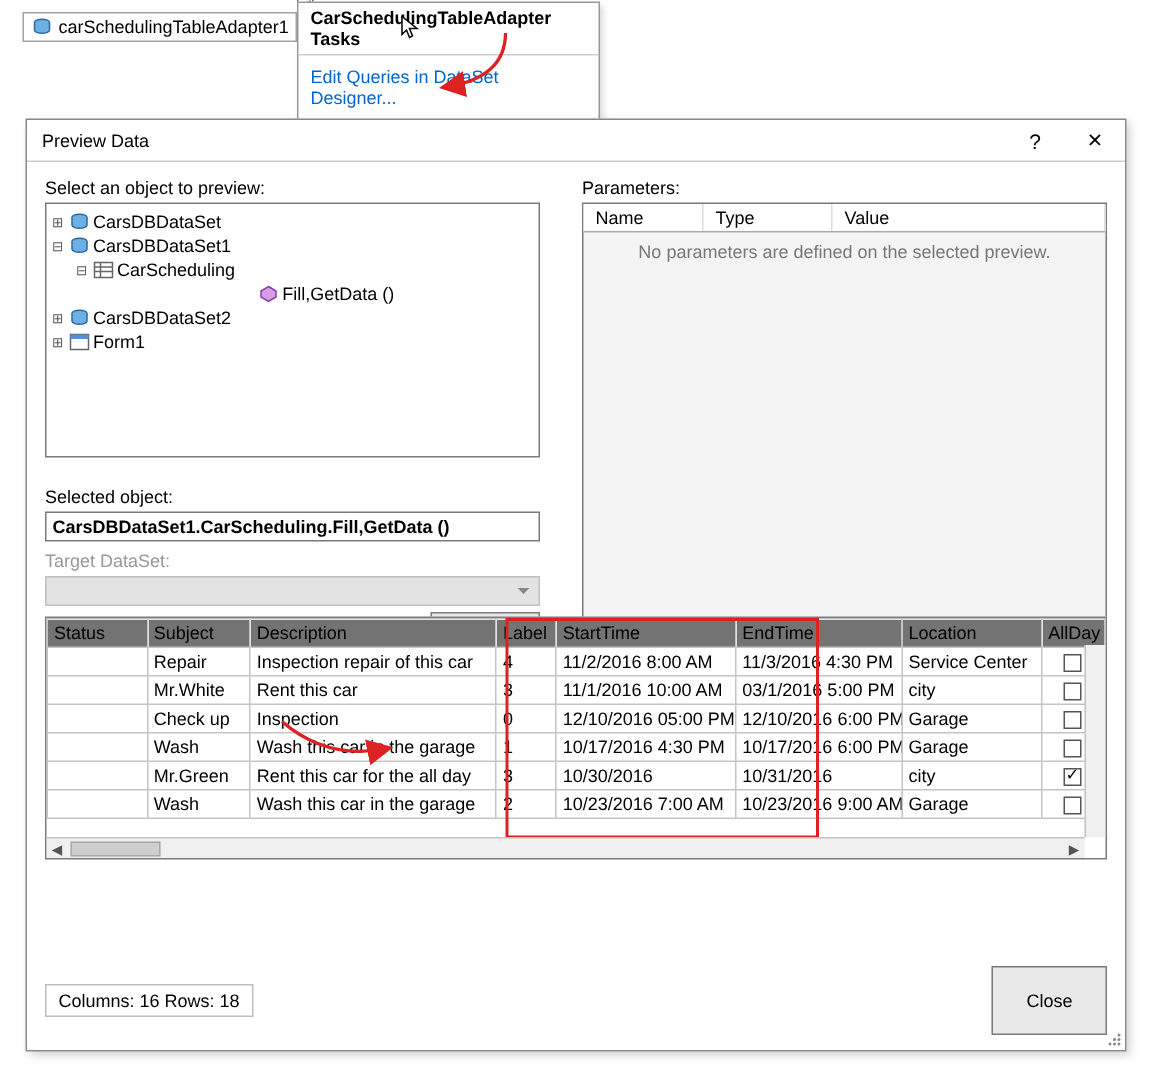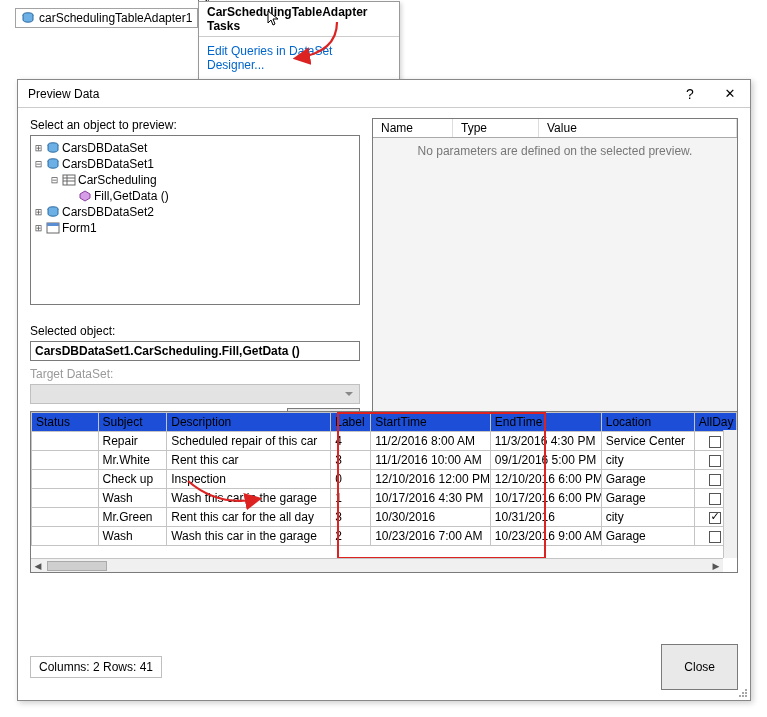--- a/index.html
+++ b/index.html
@@ -105,21 +105,21 @@
   cursor: default;
 }
 .close-x { font-size: 13px; }
 
 .dlg-body {
   flex: 1;
   padding: 10px 12px;
   display: grid;
   grid-template-columns: 330px 1fr;
   grid-template-rows: 256px auto auto 1fr auto;
-  gap: 10px 12px;
+  gap: 10px 28px;
 }
 
 .section-label { font-size: 12px; margin-bottom: 3px; }
 
 
 .tree-panel { grid-column: 1; grid-row: 1; }
 .tree-box {
   border: 1px solid #7a7a7a;
   height: 170px;
   padding: 4px 2px;
@@ -138,21 +138,21 @@
   width: 11px; height: 11px;
   display: inline-flex; align-items: center; justify-content: center;
   font-size: 9px;
   color: #555;
   cursor: pointer;
 }
 .expander.none { visibility: hidden; }
 .node-icon { width: 14px; height: 14px; display: inline-block; }
 .node-icon svg { width: 14px; height: 14px; }
 .tree .indent1 { padding-left: 16px; }
-.tree .indent2 { padding-left: 32px; }
+.tree .indent2 { padding-left: 32px; justify-content: center; }
 
 .selected-obj { margin-top: 19px; }
 .selected-input {
   width: 100%;
   border: 1px solid #7a7a7a;
   padding: 2px 4px;
   font-size: 12px;
   font-weight: bold;
   font-family: inherit;
 }
@@ -230,21 +230,21 @@
   border: 1px solid #c4c4c4;
   padding: 2px 4px;
   text-align: left;
   font-size: 12px;
   font-weight: normal;
   white-space: nowrap;
   overflow: hidden;
   height: 17px;
 }
 table.results th {
-  background: #1d4ed8;
+  background: #737373;
 }
 .col-status { width: 60px; }
 .col-subject { width: 62px; }
 .col-desc { width: 148px; }
 .col-label { width: 36px; }
 .col-start { width: 108px; }
 .col-end { width: 100px; }
 .col-loc { width: 84px; }
 .col-allday { width: 38px; text-align: center; }
 .checkbox {
@@ -429,20 +429,21 @@
         <input class="selected-input" readonly="" value="CarsDBDataSet1.CarScheduling.Fill,GetData ()" style="">
       </div>
       <div class="section-label target-label">Target DataSet:</div>
       <div class="target-combo"></div>
       <div class="preview-btn-row">
         <button class="preview-btn">Preview</button>
       </div>
     </div>
 
     <div class="params-panel">
+      <div class="section-label">Parameters:</div>
       <div class="params-box">
         <div class="params-header">
           <div class="ph-name">Name</div>
           <div class="ph-type">Type</div>
           <div class="ph-value">Value</div>
         </div>
         <div class="params-empty">No parameters are defined on the selected preview.</div>
       </div>
     </div>
 
@@ -471,43 +472,43 @@
                 <th>StartTime</th>
                 <th>EndTime</th>
                 <th>Location</th>
                 <th>AllDay</th>
               </tr>
             </thead>
             <tbody id="results-body">
                 <tr>
                   <td></td>
                   <td>Repair</td>
-                  <td>Scheduled repair of this car</td>
+                  <td>Inspection repair of this car</td>
                   <td>4</td>
                   <td>11/2/2016 8:00 AM</td>
                   <td>11/3/2016 4:30 PM</td>
                   <td>Service Center</td>
                   <td style="text-align: center;"><span class="checkbox"></span></td>
                 </tr>
                 <tr>
                   <td></td>
                   <td>Mr.White</td>
                   <td>Rent this car</td>
                   <td>3</td>
                   <td>11/1/2016 10:00 AM</td>
-                  <td>09/1/2016 5:00 PM</td>
+                  <td>03/1/2016 5:00 PM</td>
                   <td>city</td>
                   <td style="text-align: center;"><span class="checkbox"></span></td>
                 </tr>
                 <tr>
                   <td></td>
                   <td>Check up</td>
                   <td>Inspection</td>
                   <td>0</td>
-                  <td>12/10/2016 12:00 PM</td>
+                  <td>12/10/2016 05:00 PM</td>
                   <td>12/10/2016 6:00 PM</td>
                   <td>Garage</td>
                   <td style="text-align: center;"><span class="checkbox"></span></td>
                 </tr>
                 <tr>
                   <td></td>
                   <td>Wash</td>
                   <td>Wash this car in the garage</td>
                   <td>1</td>
                   <td>10/17/2016 4:30 PM</td>
@@ -543,21 +544,21 @@
         <div class="hscroll">
           <span class="arrow">◀</span>
           <span class="thumb"></span>
           <span style="flex:1"></span>
           <span class="arrow">▶</span>
         </div>
       </div>
     </div>
 
     <div class="dlg-footer">
-      <div class="counts-box">Columns: 2   Rows: 41</div>
+      <div class="counts-box">Columns: 16   Rows: 18</div>
       <span class="spacer"></span>
       <button class="close-btn">Close</button>
     </div>
   </div>
 
   <span class="resize-grip">
     <svg viewBox="0 0 12 12">
         <g fill="#888">
           <circle cx="10" cy="4" r="1"></circle>
           <circle cx="7" cy="7" r="1"></circle>

